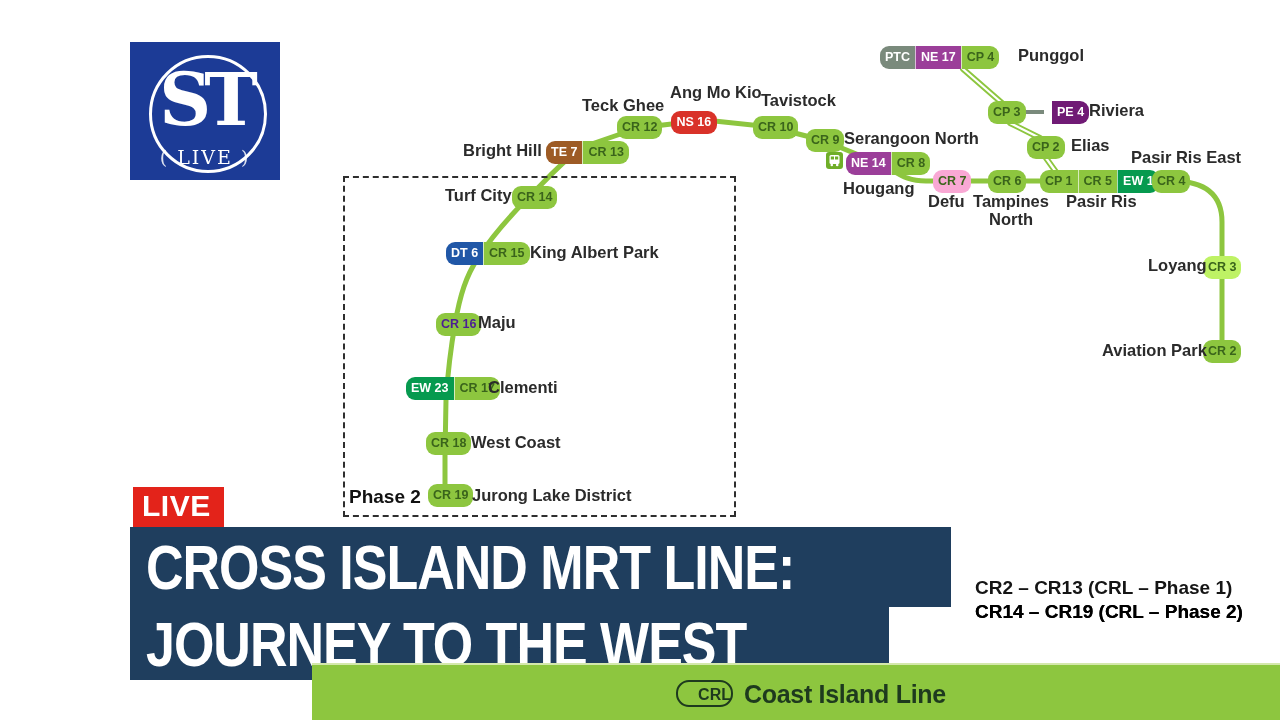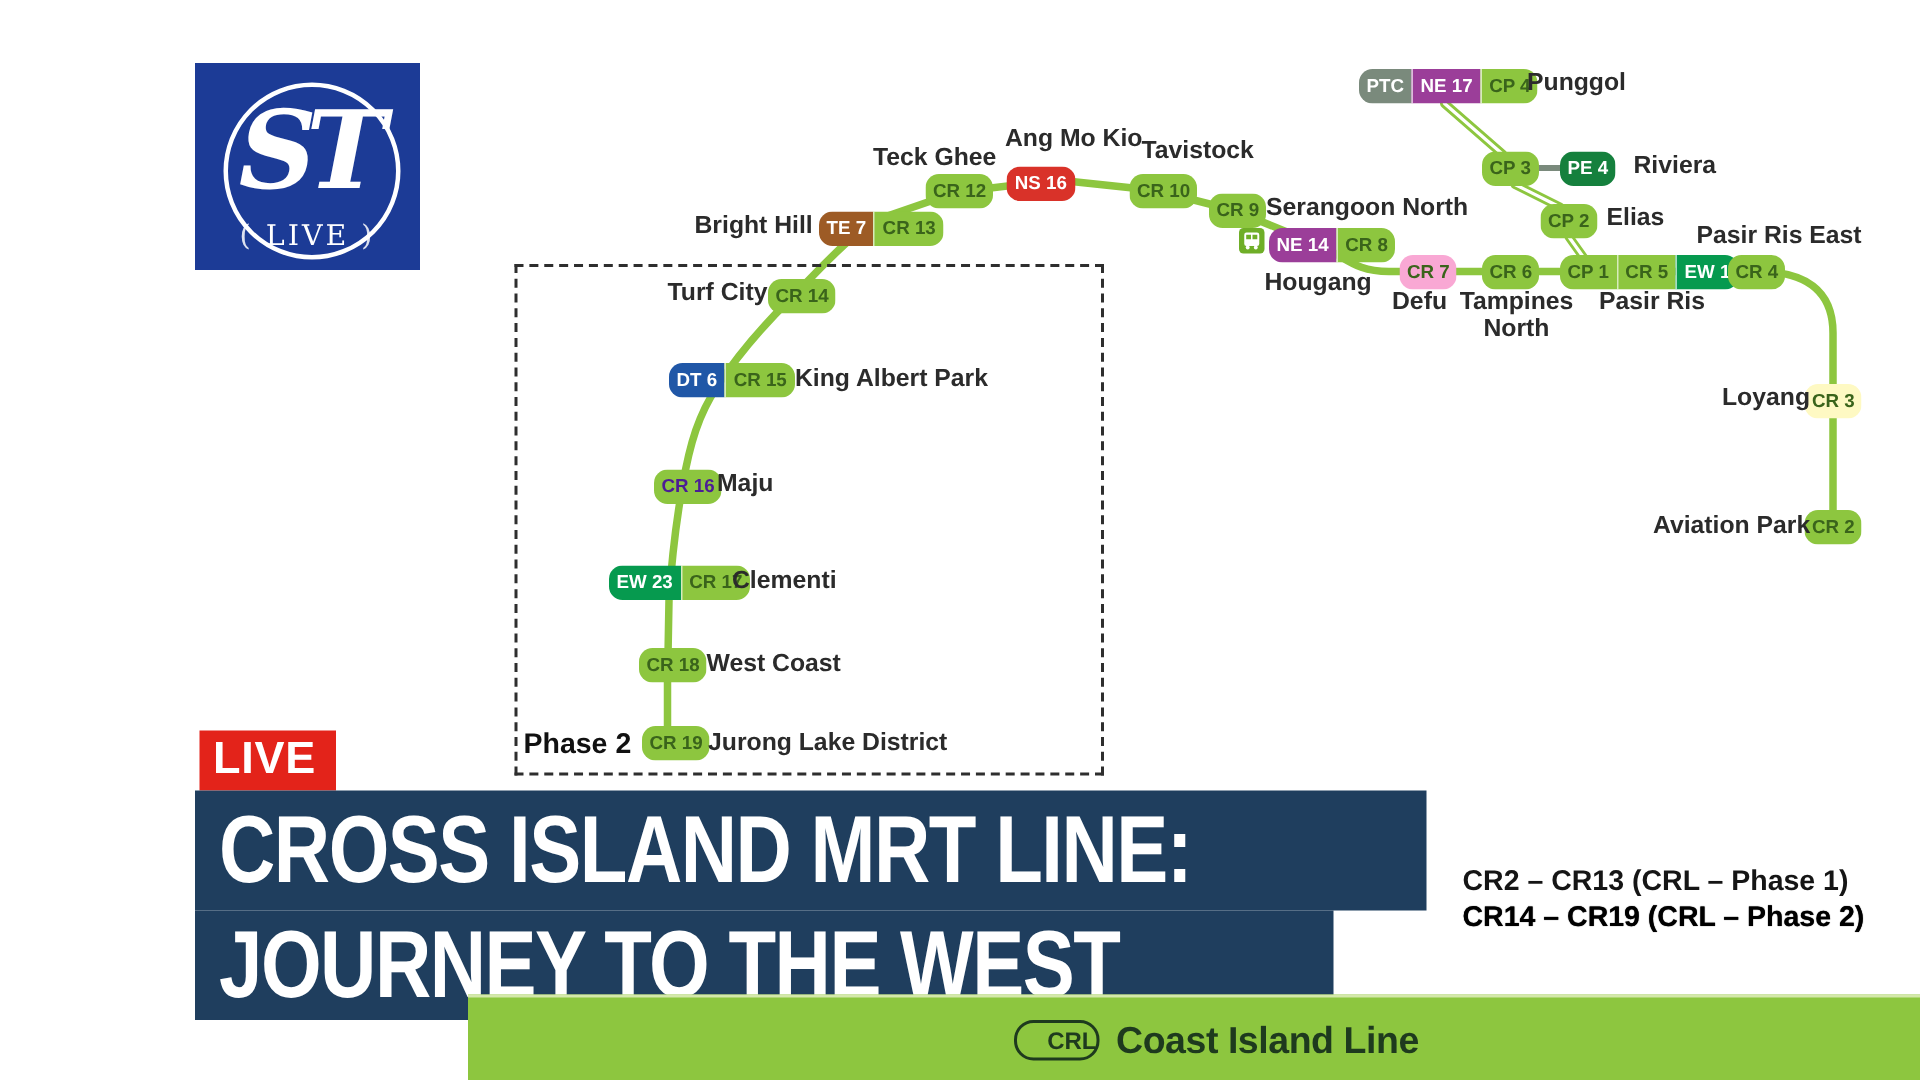--- a/index.html
+++ b/index.html
@@ -24,21 +24,21 @@
   #phase2-label{position:absolute;left:349px;top:486px;font-size:19px;font-weight:bold;color:#111;}
 
   #bus-icon{position:absolute;left:826px;top:152px;width:17px;height:17px;border-radius:3px;
             background:#6fae28;display:flex;align-items:center;justify-content:center;}
 
   
   #st-logo{position:absolute;left:130px;top:42px;width:150px;height:138px;background:#1c3b96;}
   #st-circle{position:absolute;left:19px;top:13px;width:112px;height:112px;border:3px solid #fff;
              border-radius:50%;}
   #st-text{position:absolute;left:0;top:22px;width:100%;text-align:center;color:#fff;
-           font-family:"DejaVu Serif",serif;font-weight:bold;font-size:72px;letter-spacing:-7px;line-height:1;font-style:italic;}
+           font-family:"DejaVu Serif",serif;font-weight:bold;font-size:72px;letter-spacing:-7px;line-height:1;}
   #st-live{position:absolute;left:0;top:104px;width:100%;text-align:center;color:#fff;
            font-family:"DejaVu Serif",serif;font-size:19px;letter-spacing:2px;}
   #st-live::before{content:"( ";font-weight:normal;opacity:.85;}
   #st-live::after{content:" )";font-weight:normal;opacity:.85;}
 
   
   #live-badge{position:absolute;left:133px;top:487px;background:#e3231a;color:#fff;
               font-size:30px;font-weight:bold;line-height:38px;height:40px;padding:0 13px 0 9px;
               letter-spacing:.5px;}
   .banner{position:absolute;background:#1f3e5e;display:flex;align-items:center;padding-left:16px;}
@@ -69,49 +69,49 @@
     <path id="path-main" fill="none" stroke-linecap="round" stroke-linejoin="round" stroke-width="5" d="M 445 500 L 445 455 L 446 400 C 448 370 450 352 455 324 C 460 295 466 276 478 258 C 492 236 508 218 528 198 C 548 178 556 168 580 148 L 638 128 L 705 120 L 771 127 L 822 140 L 876 162 C 898 171 902 181 926 181 L 1172 181 C 1203 181 1222 193 1222 222 L 1222 351" stroke="#8dc63f"></path>
     <path id="path-pe" fill="none" stroke-width="4" d="M 1024 112 L 1044 112" stroke="#7a8a7c"></path>
     <path id="path-ext" fill="none" stroke-linecap="round" stroke-width="6" d="M 963 69 L 1002 103 M 1010 123 L 1040 138 M 1046 158 L 1056 172" stroke="#8dc63f"></path>
     <path id="path-ext-core" fill="none" stroke="#ffffff" stroke-linecap="round" stroke-width="2.2" d="M 963 69 L 1002 103 M 1010 123 L 1040 138 M 1046 158 L 1056 172"></path>
   </svg>
 
   <div id="phase2-box"></div>
   <div id="phase2-label">Phase 2</div>
 
   <div id="map-layer">
-      <div class="badge-group" style="left: 906px; top: 46px;">
+      <div class="badge-group" style="left: 880px; top: 46px;">
         <span class="badge-seg" style="background: rgb(122, 138, 124); color: rgb(255, 255, 255);">PTC</span>
         <span class="badge-seg" style="background: rgb(155, 62, 153); color: rgb(255, 255, 255);">NE 17</span>
         <span class="badge-seg" style="background: rgb(141, 198, 63); color: rgb(58, 100, 27);">CP 4</span>
       </div>
       <div class="st-label" style="left: 1018px; top: 47px;">Punggol</div>
       <div class="badge-group" style="left: 988px; top: 101px;">
         <span class="badge-seg" style="background: rgb(141, 198, 63); color: rgb(58, 100, 27);">CP 3</span>
       </div>
       <div class="badge-group" style="left: 1040px; top: 101px;">
-        <span class="badge-seg" style="background: #15803d; color: rgb(255, 255, 255);">PE 4</span>
+        <span class="badge-seg" style="background: #701a75; color: rgb(255, 255, 255); margin-left: 12px;">PE 4</span>
       </div>
       <div class="st-label" style="left: 1089px; top: 102px;">Riviera</div>
       <div class="badge-group" style="left: 1027px; top: 136px;">
         <span class="badge-seg" style="background: rgb(141, 198, 63); color: rgb(58, 100, 27);">CP 2</span>
       </div>
       <div class="st-label" style="left: 1071px; top: 137px;">Elias</div>
       <div class="badge-group" style="left: 1040px; top: 170px;">
         <span class="badge-seg" style="background: rgb(141, 198, 63); color: rgb(58, 100, 27);">CP 1</span>
         <span class="badge-seg" style="background: rgb(141, 198, 63); color: rgb(58, 100, 27);">CR 5</span>
         <span class="badge-seg" style="background: rgb(6, 154, 79); color: rgb(255, 255, 255);">EW 1</span>
       </div>
       <div class="st-label" style="left: 1066px; top: 193px;">Pasir Ris</div>
       <div class="badge-group" style="left: 1152px; top: 170px;">
         <span class="badge-seg" style="background: rgb(141, 198, 63); color: rgb(58, 100, 27);">CR 4</span>
       </div>
       <div class="st-label" style="left: 1131px; top: 149px;">Pasir Ris East</div>
       <div class="badge-group" style="left: 1203px; top: 256px;">
-        <span class="badge-seg" style="background: #fef9c3; color: rgb(58, 100, 27);">CR 3</span>
+        <span class="badge-seg" style="background: #bef264; color: rgb(58, 100, 27);">CR 3</span>
       </div>
       <div class="st-label" style="left: 1148px; top: 257px;">Loyang</div>
       <div class="badge-group" style="left: 1203px; top: 340px;">
         <span class="badge-seg" style="background: rgb(141, 198, 63); color: rgb(58, 100, 27);">CR 2</span>
       </div>
       <div class="st-label" style="left: 1102px; top: 342px;">Aviation Park</div>
       <div class="badge-group" style="left: 933px; top: 170px;">
         <span class="badge-seg" style="background: #f9a8d4; color: rgb(58, 100, 27);">CR 7</span>
       </div>
       <div class="st-label" style="left: 928px; top: 193px;">Defu</div>

